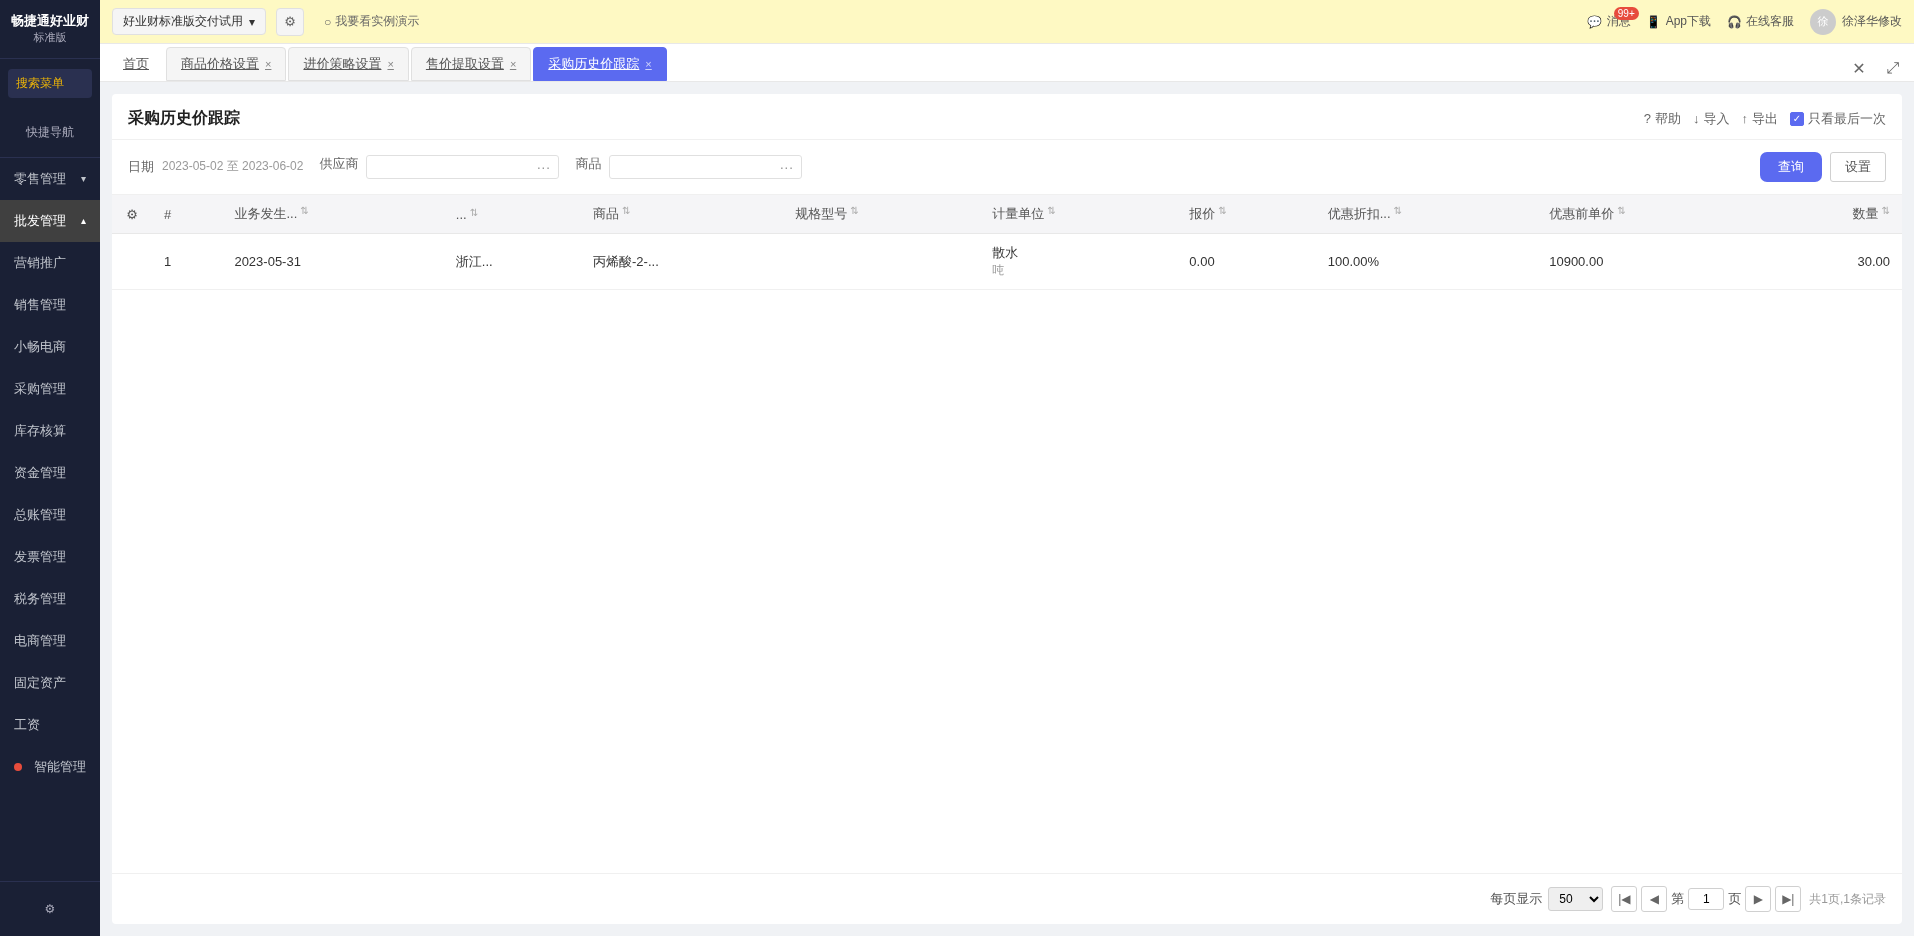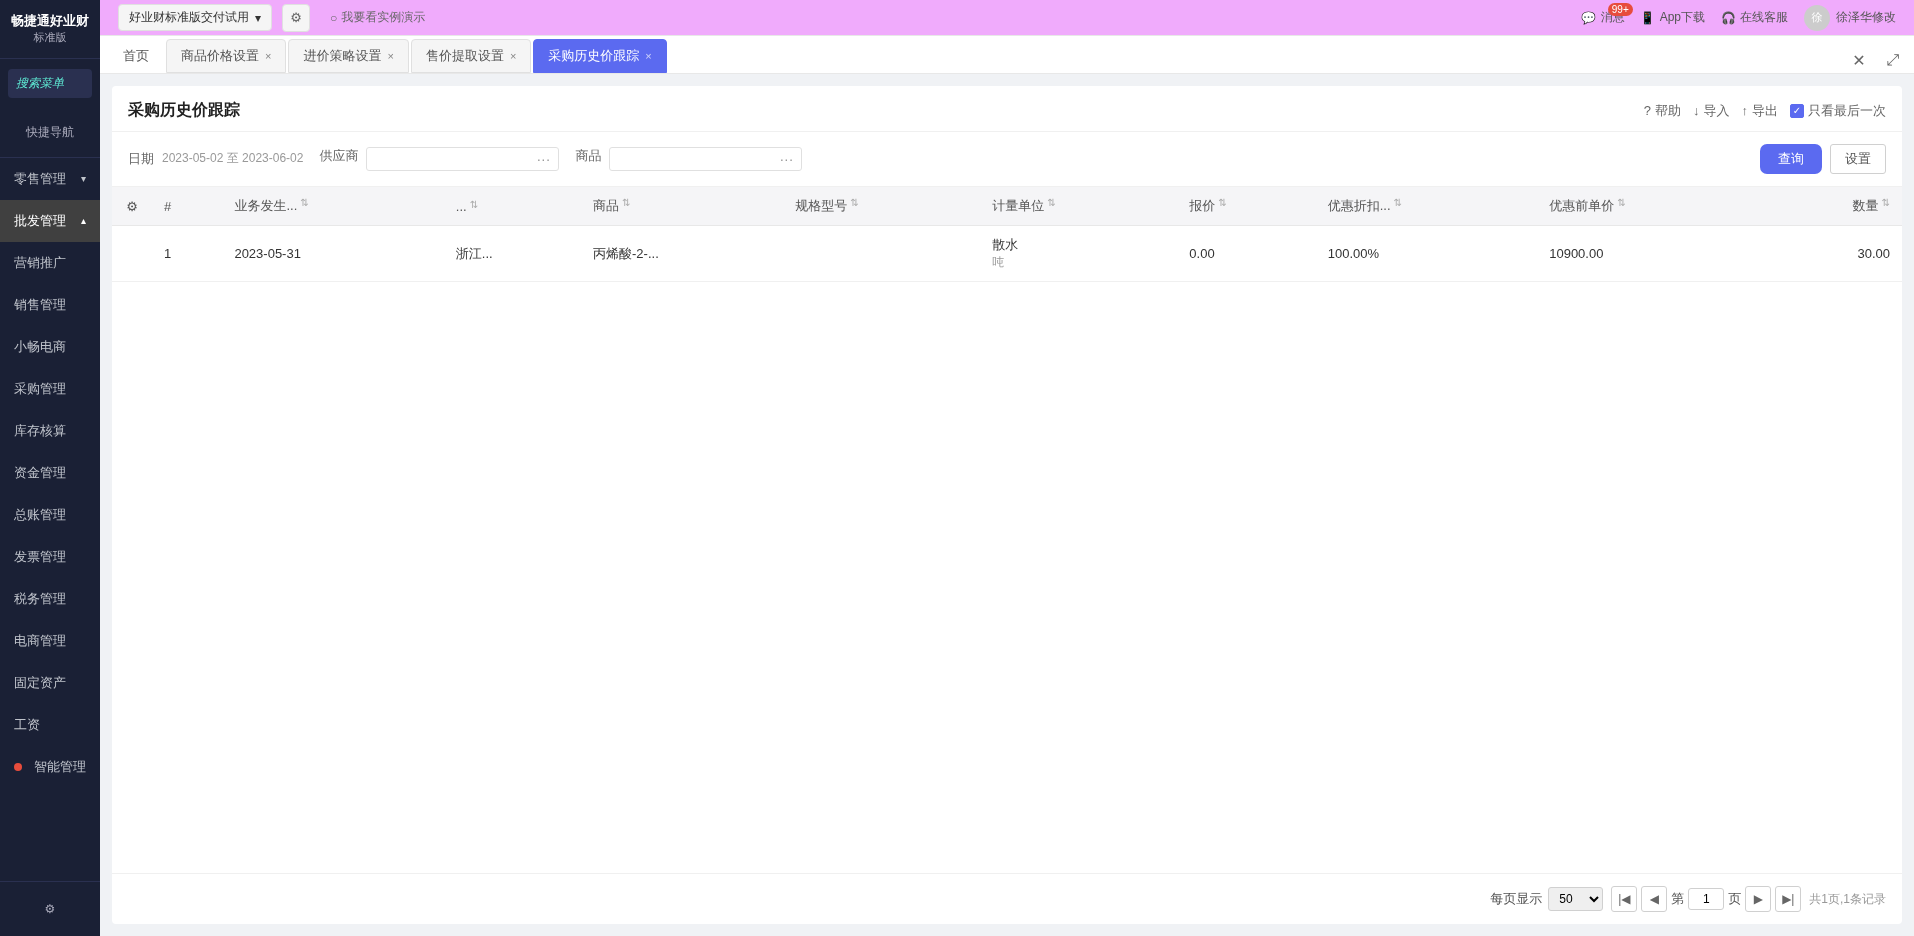--- a/index.html
+++ b/index.html
@@ -4,46 +4,46 @@
   <style>
     * { box-sizing: border-box; margin: 0; padding: 0; }
     body { font-family: 'Microsoft YaHei', Arial, sans-serif; font-size: 13px; background: #f0f2f5; color: #333; display: flex; height: 936px; overflow: hidden; }
 
     
     .sidebar { width: 100px; background: #1a2035; display: flex; flex-direction: column; height: 100%; flex-shrink: 0; }
     .sidebar-logo { padding: 12px 8px; color: #fff; font-size: 12px; line-height: 1.4; border-bottom: 1px solid #2a3050; text-align: center; }
     .sidebar-logo .logo-title { font-size: 13px; font-weight: bold; }
     .sidebar-logo .logo-sub { font-size: 11px; color: #aab; }
     .sidebar-search { padding: 10px 8px; }
-    .sidebar-search-btn { width: 100%; background: #2a3050; border: none; color: #5eead4; border-radius: 4px; padding: 6px 8px; cursor: pointer; font-size: 12px; text-align: left; font-style: italic; }
+    .sidebar-search-btn { width: 100%; background: #2a3050; border: none; color: #eab308; border-radius: 4px; padding: 6px 8px; cursor: pointer; font-size: 12px; text-align: left; }
     .sidebar-nav { padding: 6px 0; border-bottom: 1px solid #2a3050; }
     .sidebar-nav-item { padding: 10px 0; text-align: center; color: #aab; font-size: 12px; cursor: pointer; }
     .sidebar-menu-item { display: flex; align-items: center; justify-content: space-between; padding: 12px 14px; color: #c0c4cc; font-size: 13px; cursor: pointer; }
     .sidebar-menu-item .arrow { font-size: 10px; }
     .sidebar-menu-item.active { background: #404040; color: #fff; }
     .sidebar-bottom { margin-top: auto; padding: 10px 0; border-top: 1px solid #2a3050; }
     .sidebar-bottom-item { padding: 10px 0; text-align: center; color: #aab; font-size: 12px; cursor: pointer; }
 
     
     .main { flex: 1; display: flex; flex-direction: column; overflow: hidden; }
 
     
-    .topbar { height: 36px; background: #f0abfc; display: flex; align-items: center; padding: 0 18px; border-bottom: 1px solid #e8e8e8; gap: 10px; }
+    .topbar { height: 44px; background: #fef9c3; display: flex; align-items: center; padding: 0 12px; border-bottom: 1px solid #e8e8e8; gap: 10px; }
     .topbar-app-selector { display: flex; align-items: center; gap: 6px; background: #f5f5f5; border: 1px solid #e0e0e0; border-radius: 4px; padding: 4px 10px; cursor: pointer; font-size: 12px; color: #333; }
     .topbar-settings-btn { width: 28px; height: 28px; background: #f5f5f5; border: 1px solid #e0e0e0; border-radius: 4px; cursor: pointer; display: flex; align-items: center; justify-content: center; color: #666; }
     .topbar-demo { display: flex; align-items: center; gap: 4px; color: #666; font-size: 12px; cursor: pointer; margin-left: 10px; }
     .topbar-right { margin-left: auto; display: flex; align-items: center; gap: 16px; }
     .topbar-icon-btn { display: flex; align-items: center; gap: 4px; font-size: 12px; color: #555; cursor: pointer; position: relative; }
     .badge { background: #e74c3c; color: #fff; font-size: 10px; border-radius: 8px; padding: 1px 4px; position: absolute; top: -6px; right: -8px; }
     .user-btn { display: flex; align-items: center; gap: 6px; cursor: pointer; font-size: 12px; color: #555; }
     .user-avatar { width: 26px; height: 26px; background: #ccc; border-radius: 50%; display: flex; align-items: center; justify-content: center; color: #fff; font-size: 11px; }
 
     
     .tabbar { height: 38px; background: #fff; display: flex; align-items: flex-end; padding: 0 8px; border-bottom: 1px solid #e8e8e8; gap: 2px; }
-    .tab { height: 34px; padding: 0 14px; display: flex; align-items: center; gap: 6px; border-radius: 4px 4px 0 0; border: 1px solid transparent; font-size: 13px; cursor: pointer; color: #555; white-space: nowrap; }
+    .tab { height: 34px; padding: 0 14px; display: flex; align-items: center; gap: 6px; border-radius: 4px 4px 0 0; border: 1px solid transparent; font-size: 13px; cursor: pointer; color: #555; white-space: nowrap; text-decoration: underline; }
     .tab.home { background: transparent; border-color: transparent; }
     .tab.active { background: #5b6af0; color: #fff; border-color: #5b6af0; }
     .tab.inactive { background: #f5f5f5; border: 1px solid #e0e0e0; }
     .tab .close { font-size: 11px; opacity: 0.7; cursor: pointer; }
     .tab.active .close { color: #fff; }
     .tabbar-right { margin-left: auto; display: flex; align-items: center; gap: 8px; }
     .tabbar-icon-btn { width: 26px; height: 26px; display: flex; align-items: center; justify-content: center; cursor: pointer; color: #666; font-size: 16px; }
 
     
     .content { flex: 1; background: #f0f2f5; overflow: auto; display: flex; flex-direction: column; }

